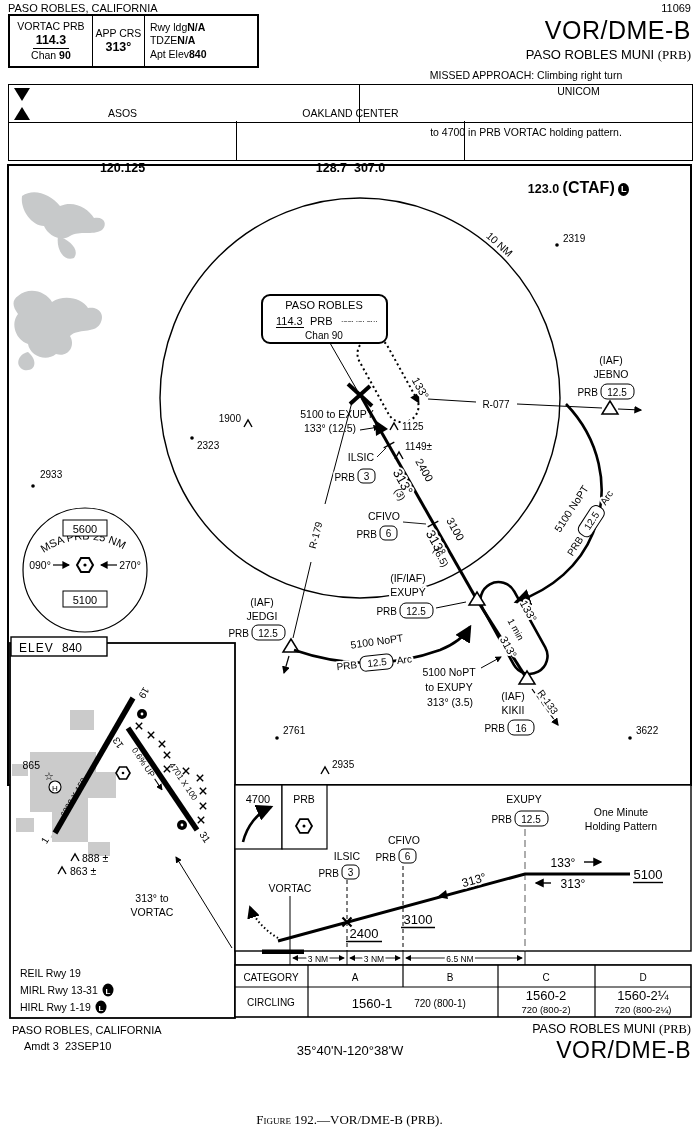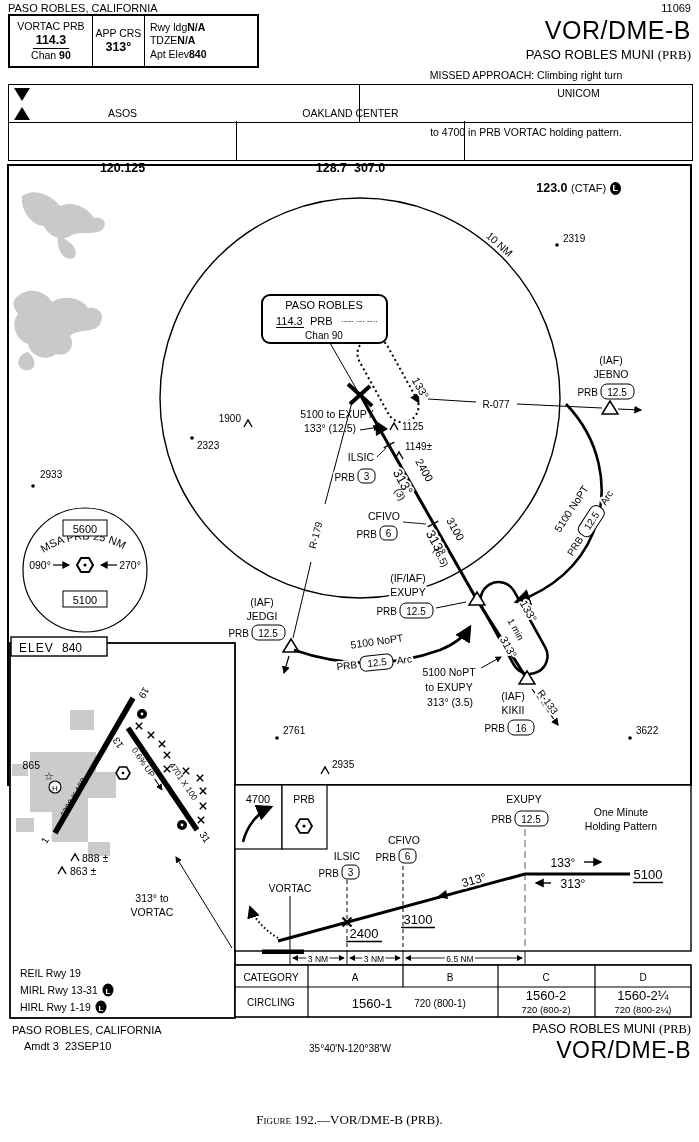--- a/index.html
+++ b/index.html
@@ -20,21 +20,21 @@
   .apt-line{font-size:13px;margin-top:2px;}
   .serif{font-family:"Liberation Serif",serif;}
   .notes-row{top:84px;left:8px;width:683px;height:37px;border:1.5px solid #000;display:flex;}
   .notes-left{width:342px;border-right:1.5px solid #000;padding:2px 4px;}
   .notes-right{flex:1;display:flex;flex-direction:column;align-items:center;justify-content:center;font-size:10.5px;line-height:1.35;gap:43px;}
   .comm-row{top:121px;left:8px;width:683px;height:39px;border:1.5px solid #000;border-top:none;display:flex;}
   .comm-cell{border-right:1.5px solid #000;flex:1;display:flex;flex-direction:column;align-items:center;justify-content:center;}
   .comm-cell:last-child{border-right:none;gap:40px;}
   .comm-label{font-size:10.5px;}
   .comm-freq{font-size:12.5px;font-weight:bold;white-space:pre;margin-top:42px;}
-  .comm-suffix{font-weight:normal;font-size:11px;}
+  .comm-suffix{font-weight:bold;font-size:16px;}
   .lbadge{display:inline-block;background:#000;color:#fff;border-radius:50%;width:11px;height:13px;line-height:13px;font-size:9px;text-align:center;font-weight:bold;vertical-align:1px;}
   
   .foot{font-size:11px;}
   .foot-title{font-size:23px;letter-spacing:0.5px;}
   .caption{width:699px;text-align:center;top:1112px;font-family:"Liberation Serif",serif;font-size:13px;}
   .smallcaps{font-variant:small-caps;}
   
   svg text{font-family:"Liberation Sans",sans-serif;fill:#000;}
   .halo{paint-order:stroke;stroke:#fff;stroke-width:4px;stroke-linejoin:round;}
   .t8{font-size:8.5px;} .t9{font-size:9.5px;} .t10{font-size:10px;} .t105{font-size:10.5px;}
@@ -523,21 +523,21 @@
       <div class="comm-freq">128.7  307.0</div>
     </div>
     <div class="comm-cell">
       <div class="comm-label">UNICOM</div>
       <div class="comm-freq"><span>123.0</span> <span class="comm-suffix">(CTAF)</span> <span class="lbadge">L</span></div>
     </div>
   </div>
 
   <div class="abs foot" style="left:12px;top:1024px">PASO ROBLES, CALIFORNIA</div>
   <div class="abs foot" style="left:24px;top:1040px;white-space:pre">Amdt 3  23SEP10</div>
-  <div class="abs foot" style="left:250px;top:1043px;width:200px;text-align:center;font-size:10px">35°40'N-120°38'W</div>
+  <div class="abs foot" style="left:250px;top:1043px;width:200px;text-align:center;font-size:13px">35°40'N-120°38'W</div>
   <div class="abs" style="right:8px;top:1022px;text-align:right">
     <div style="font-size:12.5px"><span>PASO ROBLES MUNI</span>&nbsp;<span class="serif">(PRB)</span></div>
     <div class="foot-title">VOR/DME-B</div>
   </div>
 
   <div class="abs caption"><span class="smallcaps">Figure</span><span> 192.—VOR/DME-B (PRB).</span></div>
 
 </div>
 
 </body></html>

